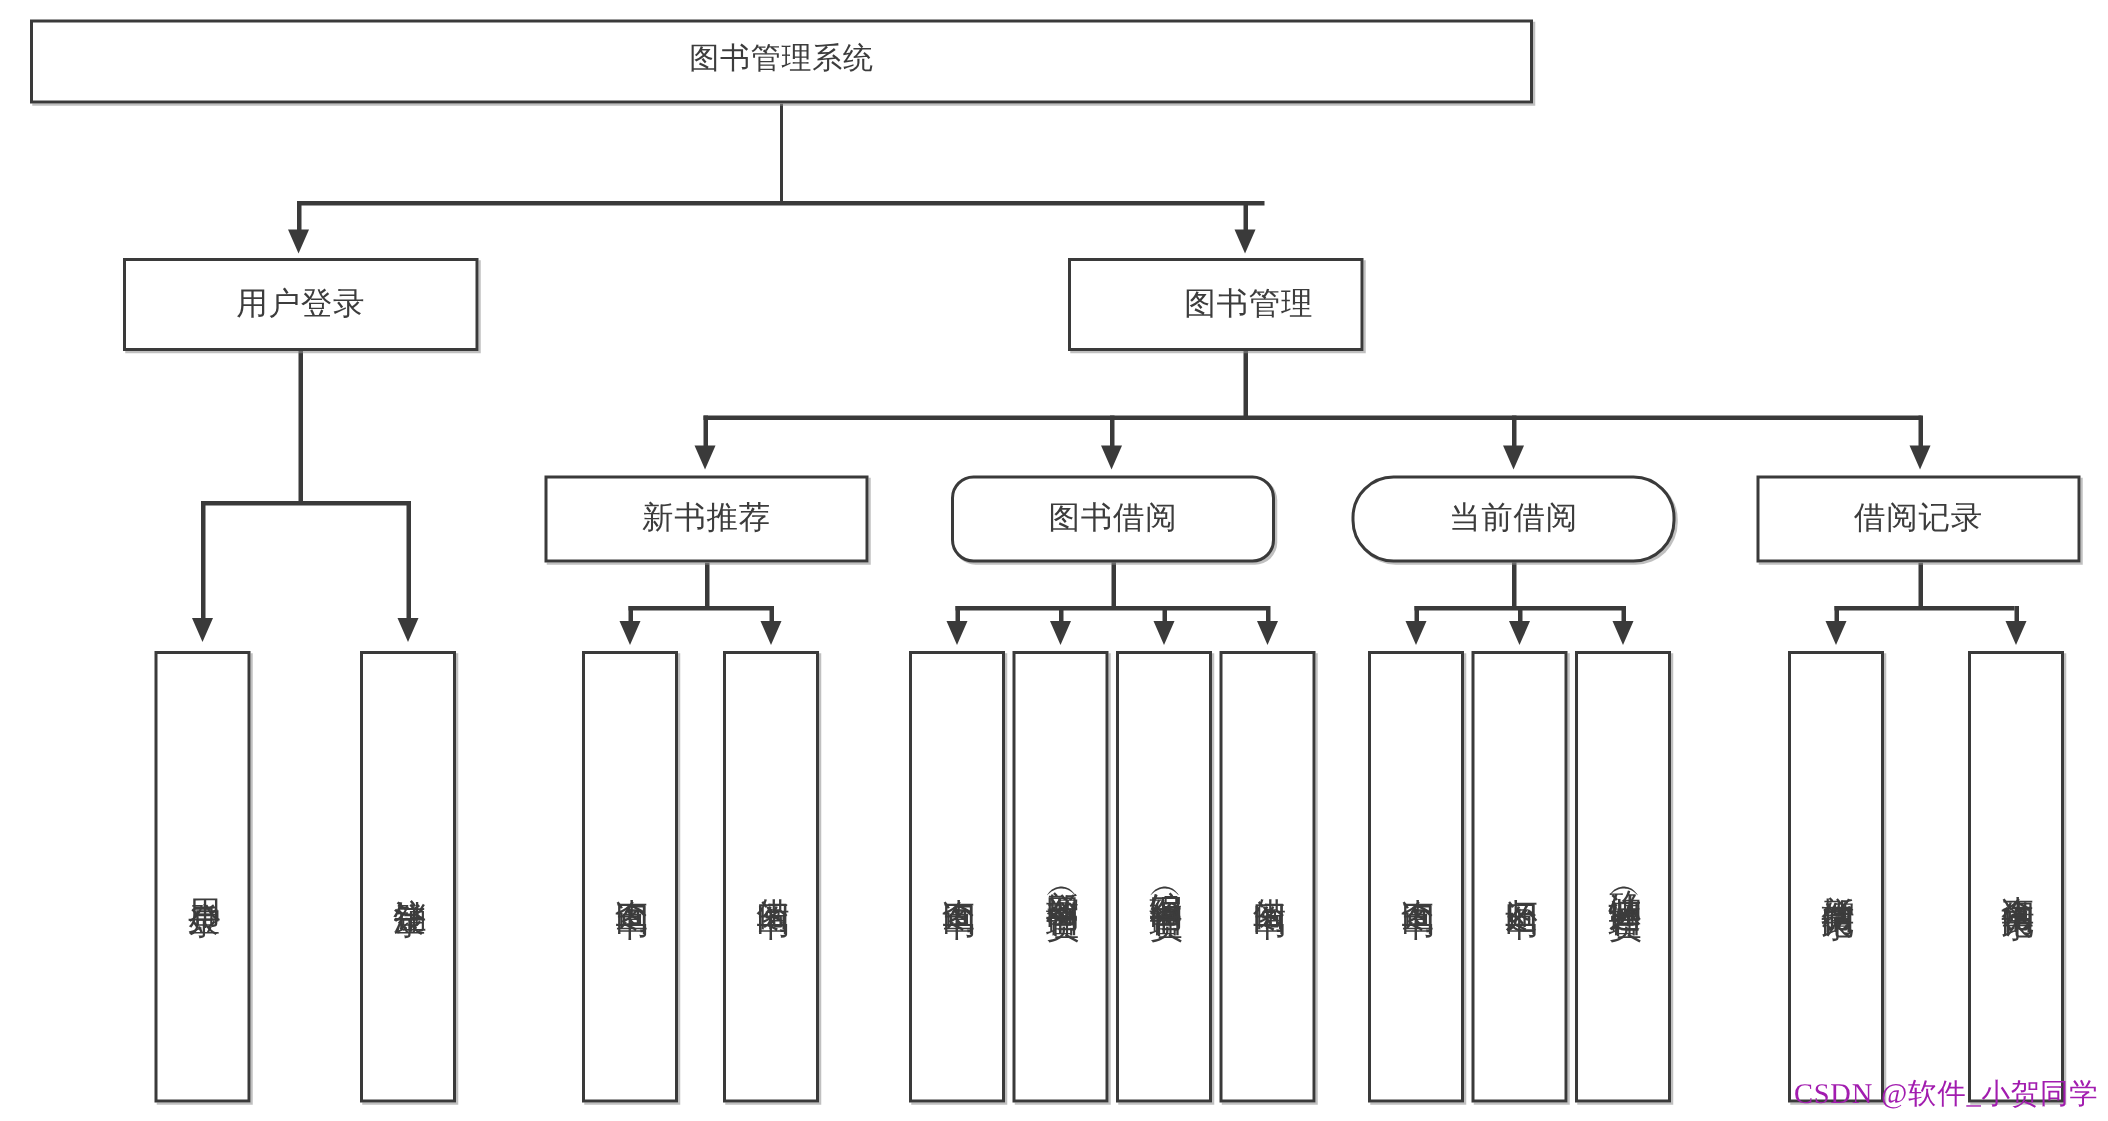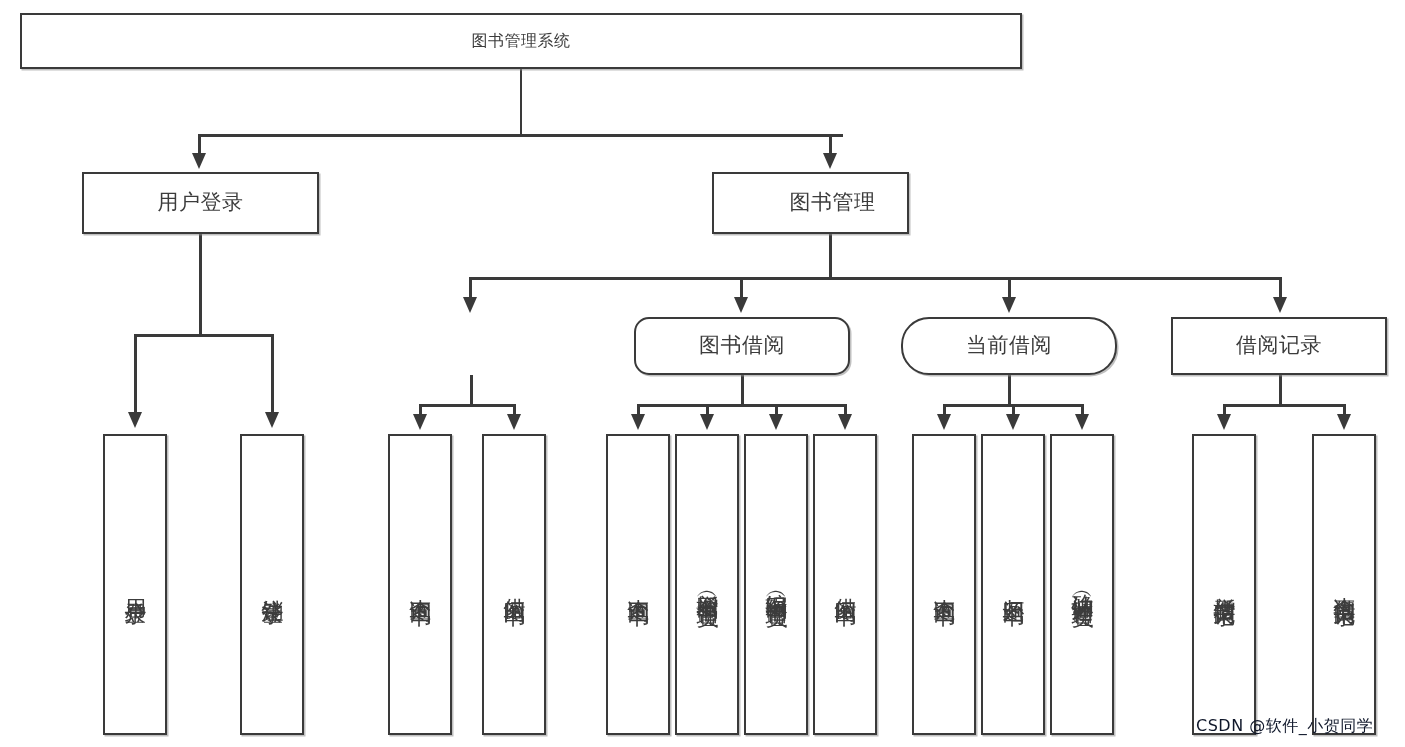--- a/index.html
+++ b/index.html
@@ -35,21 +35,22 @@
     color: #3c3c3c;
     letter-spacing: 0.5px;
   }
   
   .node.h .label {
     font-size: 21px;
     line-height: 1.1;
     white-space: nowrap;
   }
   .node.root .label {
-    font-size: 16px;
+    font-size: 20px;
+    font-family: Liberation Mono, monospace;
   }
   
   .node.v {
     align-items: center;
     justify-content: center;
     padding: 6px 0;
   }
   .node.v .label {
     writing-mode: vertical-rl;
     text-orientation: upright;
@@ -70,25 +71,26 @@
     position: absolute;
     width: 0;
     height: 0;
     border-left: 7px solid transparent;
     border-right: 7px solid transparent;
     border-top: 16px solid #3a3a3a;
   }
   
   #watermark {
     position: absolute;
-    color: #0f172a;
-    font-size: 16px;
+    color: #a21caf;
+    font-size: 19px;
     white-space: nowrap;
     letter-spacing: 0.5px;
     pointer-events: none;
+    font-family: Liberation Serif, serif;
   }
 </style>
 </head>
 <body>
 
 <div id="canvas">
 
   <div class="ln v" style="left:519.5px; top:69px; height:66px;"></div>
   <div class="ln h" style="left:198px; top:134px; width:645px;"></div>
   <div class="ln v" style="left:198px; top:134px; height:22px;"></div>
@@ -152,20 +154,23 @@
     <span class="label">图书管理系统</span>
   </div>
 
   <div class="node h" style="left:82px; top:172px; width:237px; height:62px;">
     <span class="label">用户登录</span>
   </div>
   <div class="node h" style="left:712px; top:172px; width:197px; height:62px;padding-left:44px;">
     <span class="label">图书管理</span>
   </div>
 
+  <div class="node h" style="left:363px; top:317px; width:216px; height:58px;">
+    <span class="label">新书推荐</span>
+  </div>
   <div class="node h" style="left:634px; top:317px; width:216px; height:58px;border-radius:15px;">
     <span class="label">图书借阅</span>
   </div>
   <div class="node h" style="left:901px; top:317px; width:216px; height:58px;border-radius:28px;">
     <span class="label">当前借阅</span>
   </div>
   <div class="node h" style="left:1171px; top:317px; width:216px; height:58px;">
     <span class="label">借阅记录</span>
   </div>
 

